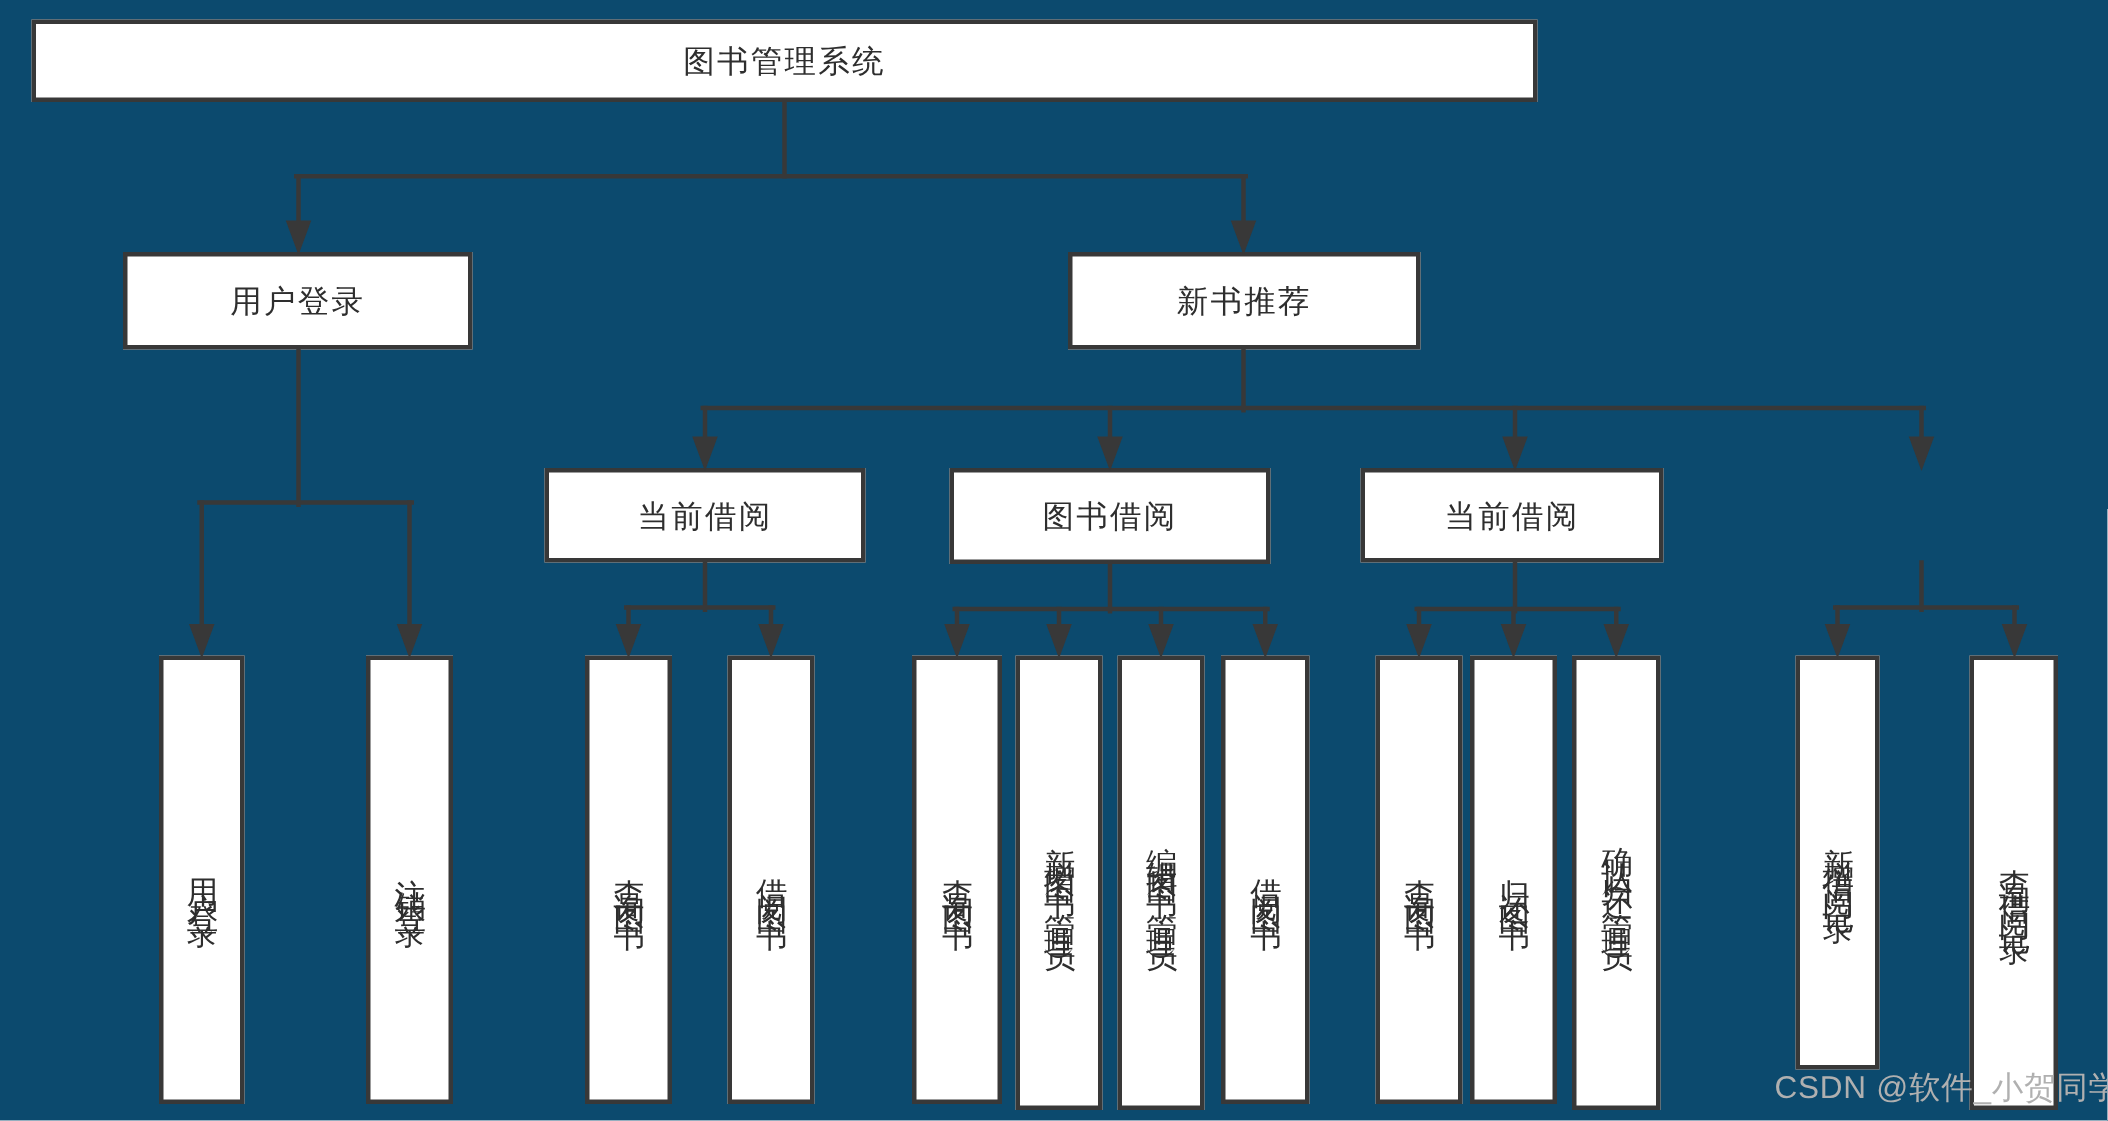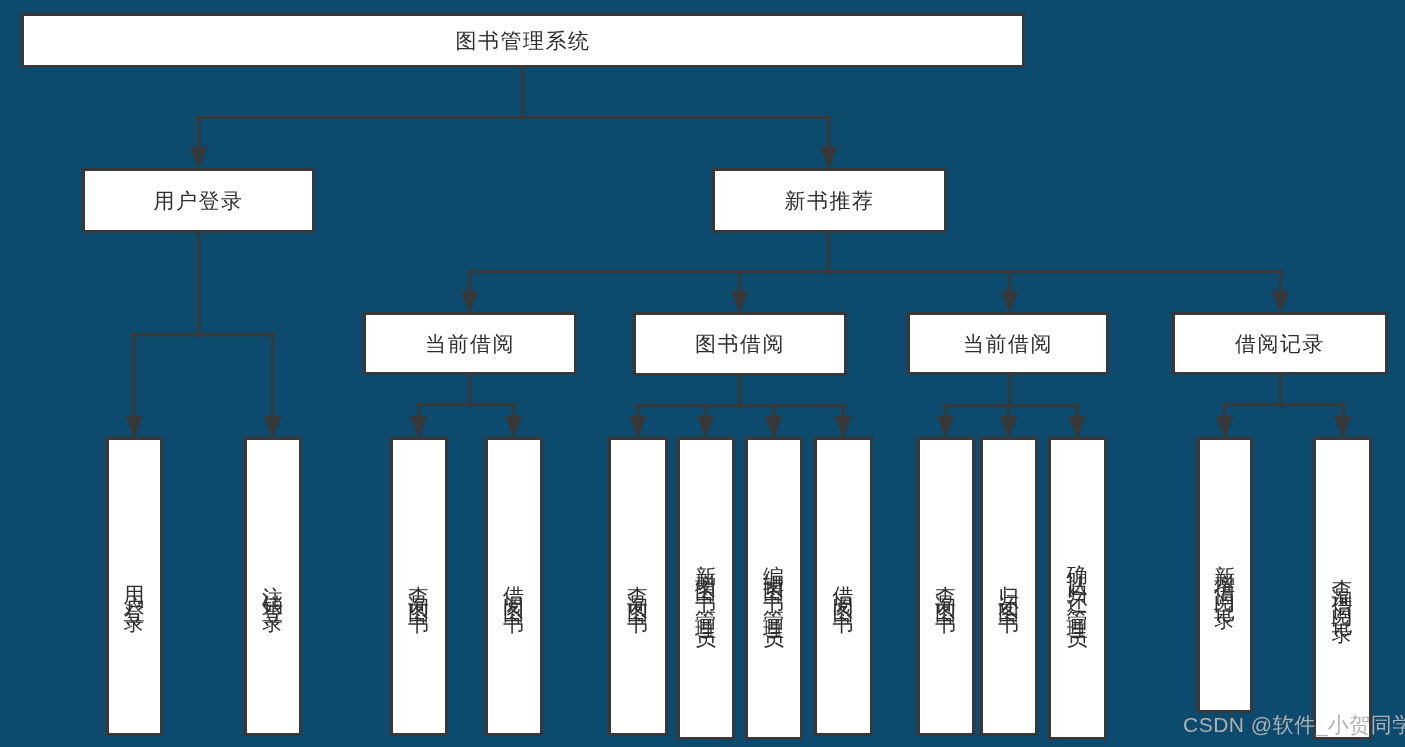--- a/index.html
+++ b/index.html
@@ -136,23 +136,20 @@
 
   <div class="hnode" style="left:363px;top:312px;width:214px;height:63px">
     <span>当前借阅</span>
   </div>
   <div class="hnode" style="left:633px;top:312px;width:214px;height:64px">
     <span>图书借阅</span>
   </div>
   <div class="hnode" style="left:907px;top:312px;width:202px;height:63px">
     <span>当前借阅</span>
   </div>
-  <div class="hnode" style="left:1172px;top:312px;width:216px;height:63px">
-    <span>借阅记录</span>
-  </div>
 
   <div class="vnode" style="left:106px;top:437px;width:57px;height:299px">
     <span class="vtext">用户登录</span>
   </div>
   <div class="vnode" style="left:244px;top:437px;width:58px;height:299px">
     <span class="vtext">注销登录</span>
   </div>
   <div class="vnode" style="left:390px;top:437px;width:58px;height:299px">
     <span class="vtext">查询图书</span>
   </div>

